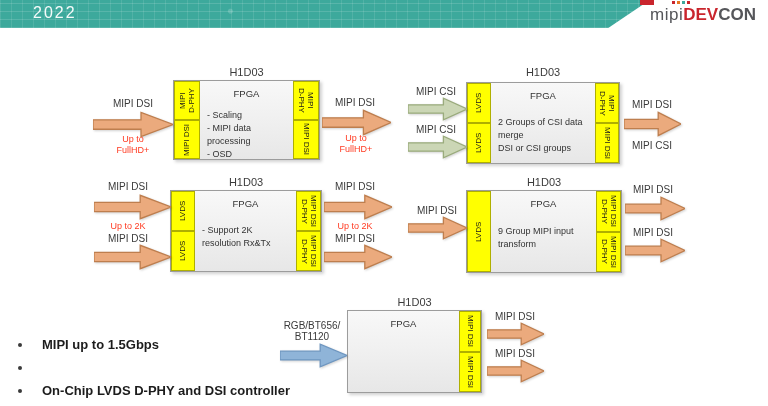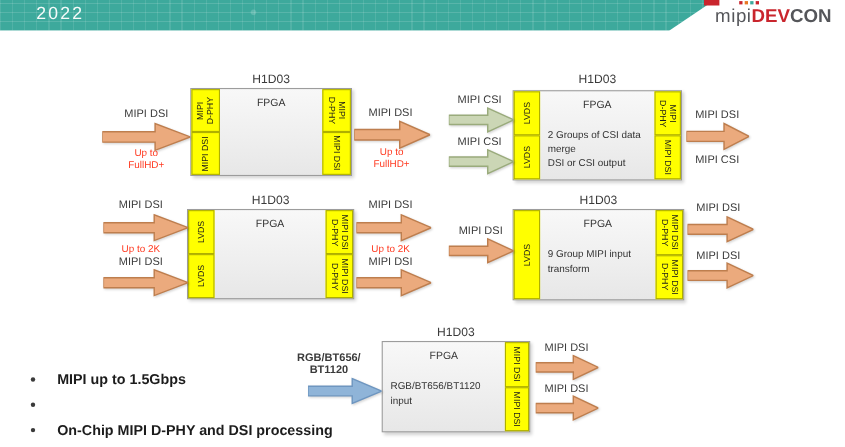--- a/index.html
+++ b/index.html
@@ -58,21 +58,21 @@
   
   .arrow{position:absolute;}
   .arrow svg{width:100%;height:100%;display:block;filter:drop-shadow(1px 1px 1px rgba(0,0,0,.18));}
   .arrow polygon{stroke-width:1.3;}
   .arr-o polygon{fill:#EBAA7D;stroke:#BE7E4E;}
   .arr-g polygon{fill:#CBD6B5;stroke:#9AAB7C;}
   .arr-b polygon{fill:#8FB4D8;stroke:#6E96C0;}
   .alabel{position:absolute;font-size:10px;color:#3A3A3A;text-align:center;white-space:pre-line;line-height:1.1;}
   .note{position:absolute;font-size:9px;color:#FF3A21;text-align:center;white-space:pre-line;line-height:1.2;}
   
-  .bullets{position:absolute;left:28px;top:333px;}
+  .bullets{position:absolute;left:18px;top:333px;}
   .bullet-item{display:flex;align-items:center;height:23px;}
   .bullet-dot{width:4px;height:4px;border-radius:50%;background:#3A3A3A;margin-right:20px;flex:0 0 auto;}
   .bullet-text{font-size:13px;font-weight:bold;color:#1C1C1C;}
 </style>
 </head>
 <body>
 
 <div class="slide">
 
   <div class="header">
@@ -96,20 +96,25 @@
 
   <div class="chip" style="left:173px;top:66px;width:147px;">H1D03</div>
   <div class="block" style="left:173px;top:80px;width:147px;height:80px;">
     <div class="pcol" style="width:26px;">
       <div class="port vup">MIPI
 D-PHY</div>
       <div class="port vup">MIPI DSI</div>
     </div>
     <div class="bcore">
       <div class="fpga">FPGA</div>
+      <div class="blines" style="top:28px;">
+        <div>- Scaling</div>
+        <div>- MIPI data processing</div>
+        <div>- OSD</div>
+      </div>
     </div>
     <div class="pcol" style="width:26px;">
       <div class="port vdown">MIPI
 D-PHY</div>
       <div class="port vdown">MIPI DSI</div>
     </div>
   </div>
   <div class="alabel" style="left:95px;top:98px;width:76px;">MIPI DSI</div>
   <div class="arrow arr-o" style="left:93px;top:111px;width:80px;height:27px;">
     <svg viewBox="0 0 100 40" preserveAspectRatio="none">
@@ -130,21 +135,21 @@
   <div class="chip" style="left:466px;top:66px;width:154px;">H1D03</div>
   <div class="block" style="left:466px;top:82px;width:154px;height:82px;">
     <div class="pcol" style="width:24px;">
       <div class="port vup">LVDS</div>
       <div class="port vup">LVDS</div>
     </div>
     <div class="bcore">
       <div class="fpga">FPGA</div>
       <div class="blines" style="top:33px;">
         <div>2 Groups of CSI data merge</div>
-        <div>DSI or CSI output</div>
+        <div>DSI or CSI groups</div>
       </div>
     </div>
     <div class="pcol" style="width:24px;">
       <div class="port vdown">MIPI
 D-PHY</div>
       <div class="port vdown">MIPI DSI</div>
     </div>
   </div>
   <div class="alabel" style="left:404px;top:86px;width:64px;">MIPI CSI</div>
   <div class="arrow arr-g" style="left:408px;top:97px;width:59px;height:24px;">
@@ -168,20 +173,21 @@
 
   <div class="chip" style="left:170px;top:176px;width:152px;">H1D03</div>
   <div class="block" style="left:170px;top:190px;width:152px;height:82px;">
     <div class="pcol" style="width:24px;">
       <div class="port vup">LVDS</div>
       <div class="port vup">LVDS</div>
     </div>
     <div class="bcore">
       <div class="fpga">FPGA</div>
       <div class="blines" style="top:33px;">
+        <div>- Support 2K resolution Rx&amp;Tx</div>
       </div>
     </div>
     <div class="pcol" style="width:25px;">
       <div class="port vdown">MIPI DSI
 D-PHY</div>
       <div class="port vdown">MIPI DSI
 D-PHY</div>
     </div>
   </div>
   <div class="alabel" style="left:92px;top:181px;width:72px;">MIPI DSI</div>
@@ -246,29 +252,28 @@
     <svg viewBox="0 0 100 40" preserveAspectRatio="none">
         <polygon points="0,13 60,13 60,2 100,20 60,38 60,27 0,27" vector-effect="non-scaling-stroke"></polygon>
       </svg>
   </div>
 
   <div class="chip" style="left:347px;top:296px;width:135px;">H1D03</div>
   <div class="block" style="left:347px;top:310px;width:135px;height:83px;">
     <div class="bcore">
       <div class="fpga">FPGA</div>
       <div class="blines" style="top:34px;">
-        <div>RGB/BT656/BT1120 input</div>
       </div>
     </div>
     <div class="pcol" style="width:22px;">
       <div class="port vdown">MIPI DSI</div>
       <div class="port vdown">MIPI DSI</div>
     </div>
   </div>
-  <div class="alabel" style="left:263px;top:320px;width:72px;font-weight:bold;">RGB/BT656/
+  <div class="alabel" style="left:276px;top:320px;width:72px;">RGB/BT656/
 BT1120</div>
   <div class="arrow arr-b" style="left:280px;top:343px;width:67px;height:25px;">
     <svg viewBox="0 0 100 40" preserveAspectRatio="none">
         <polygon points="0,13 60,13 60,2 100,20 60,38 60,27 0,27" vector-effect="non-scaling-stroke"></polygon>
       </svg>
   </div>
   <div class="alabel" style="left:483px;top:311px;width:64px;">MIPI DSI</div>
   <div class="arrow arr-o" style="left:487px;top:322px;width:57px;height:24px;">
     <svg viewBox="0 0 100 40" preserveAspectRatio="none">
         <polygon points="0,13 60,13 60,2 100,20 60,38 60,27 0,27" vector-effect="non-scaling-stroke"></polygon>
@@ -284,17 +289,17 @@
   <div class="bullets">
     <div class="bullet-item">
       <span class="bullet-dot"></span>
       <span class="bullet-text">MIPI up to 1.5Gbps</span>
     </div>
     <div class="bullet-item">
       <span class="bullet-dot"></span>
     </div>
     <div class="bullet-item">
       <span class="bullet-dot"></span>
-      <span class="bullet-text">On-Chip MIPI D-PHY and DSI processing</span>
+      <span class="bullet-text">On-Chip LVDS D-PHY and DSI controller</span>
     </div>
   </div>
 
 </div>
 
 </body></html>

